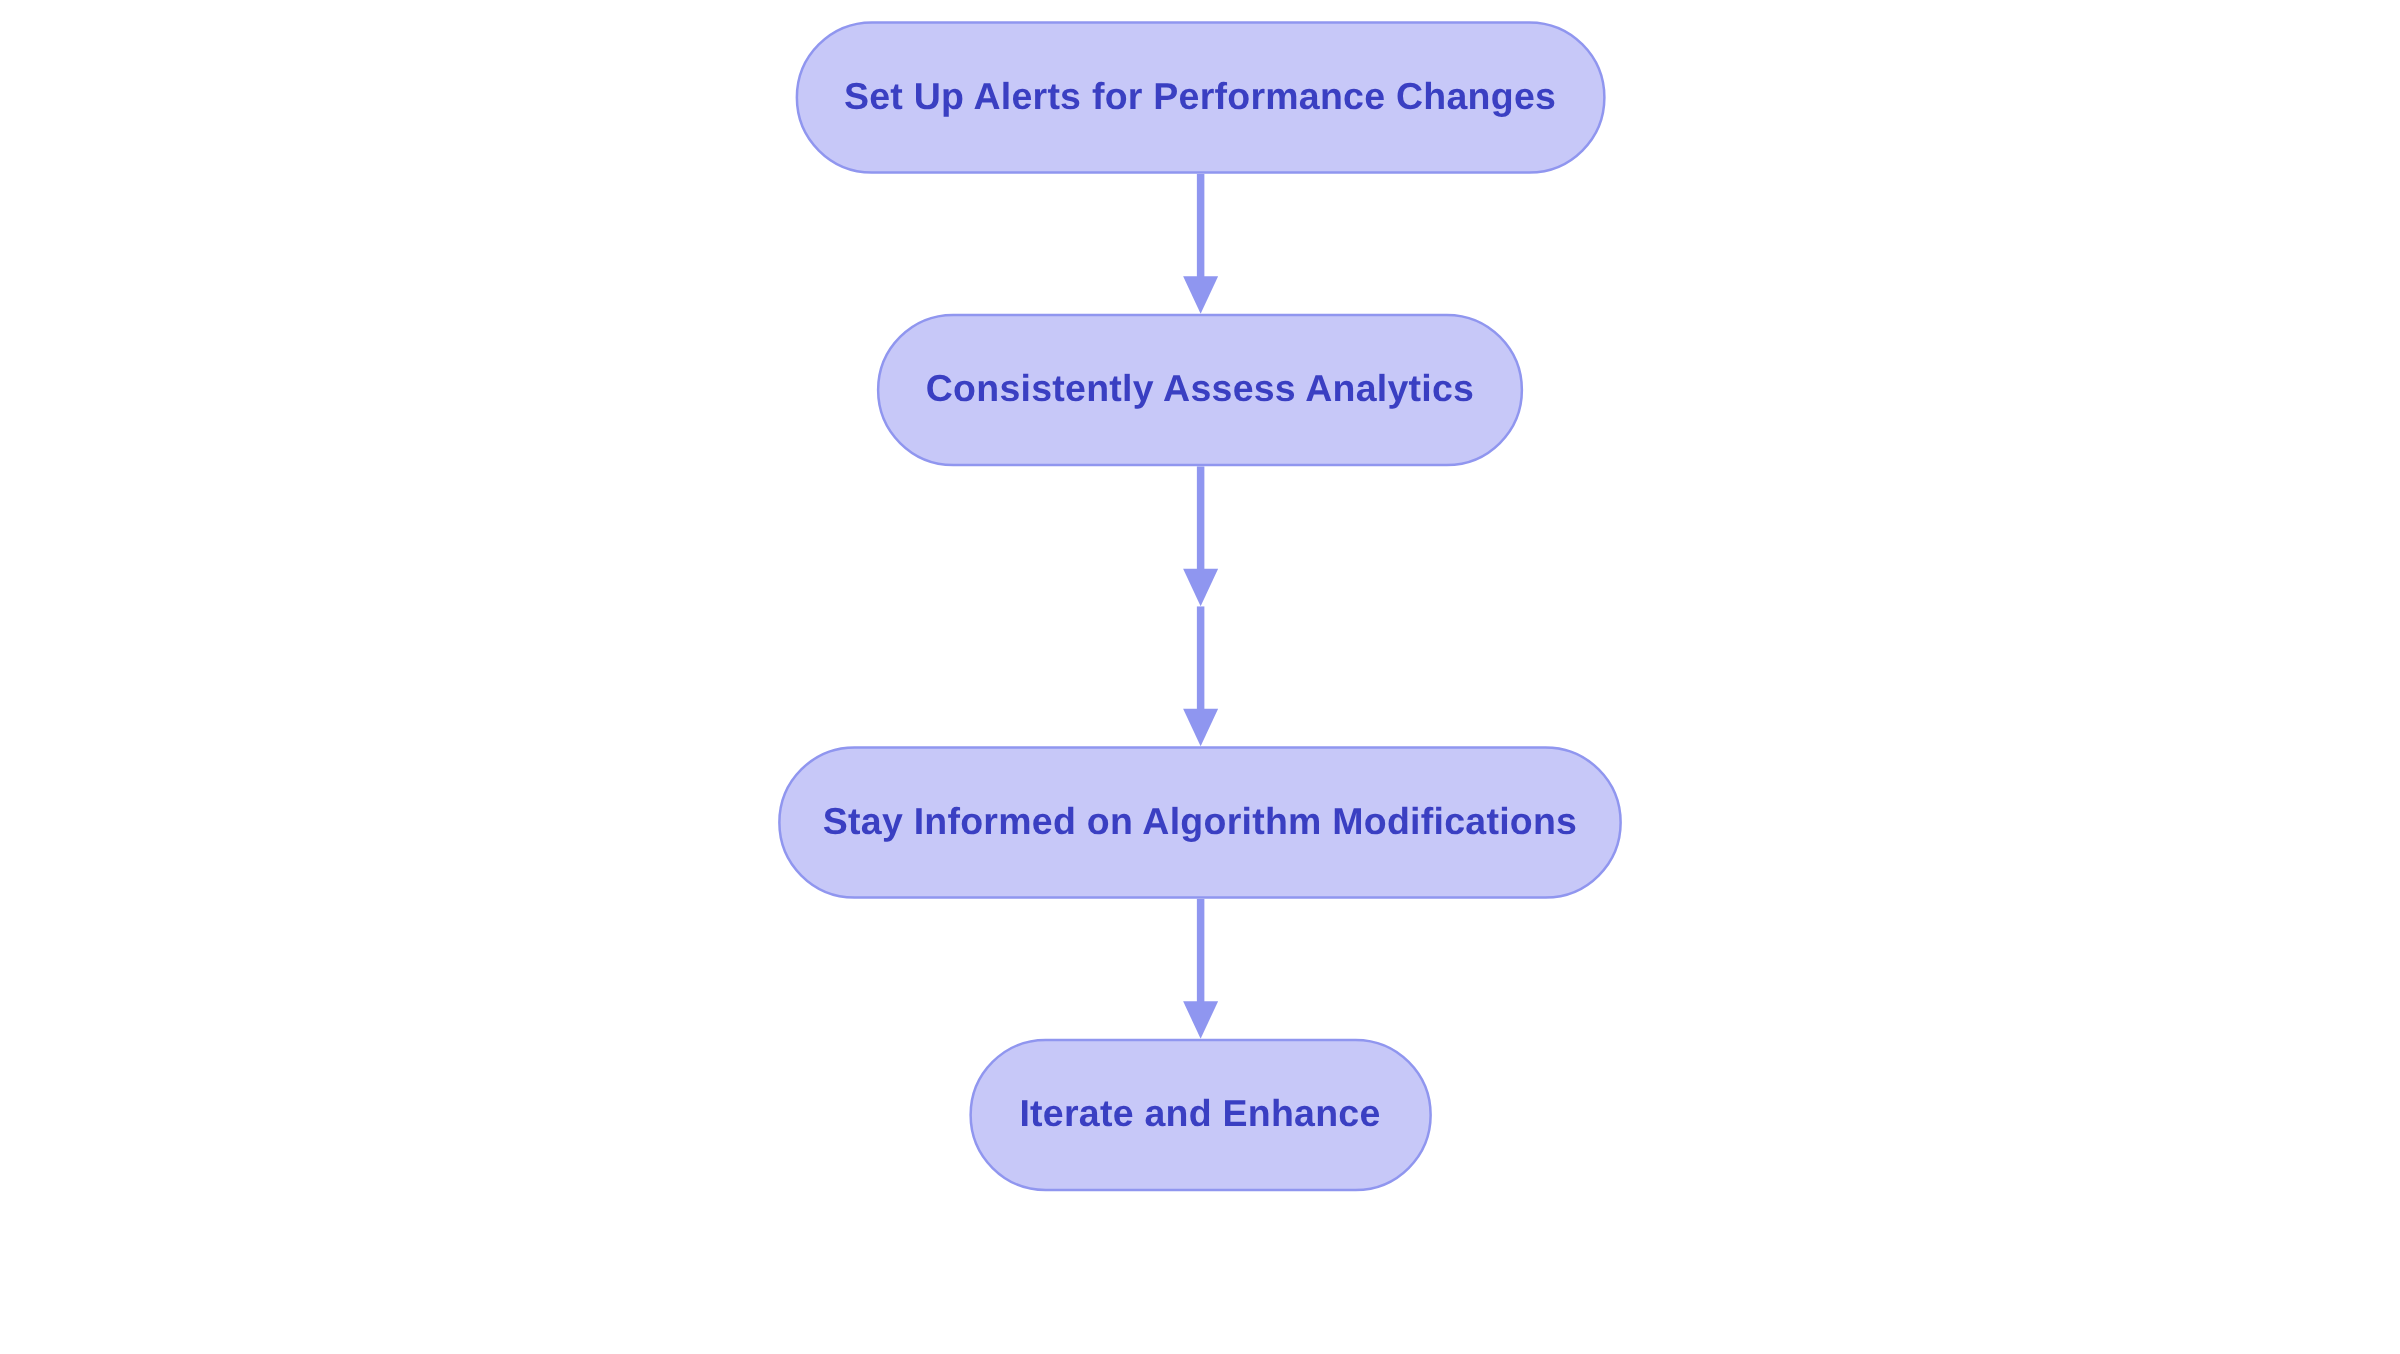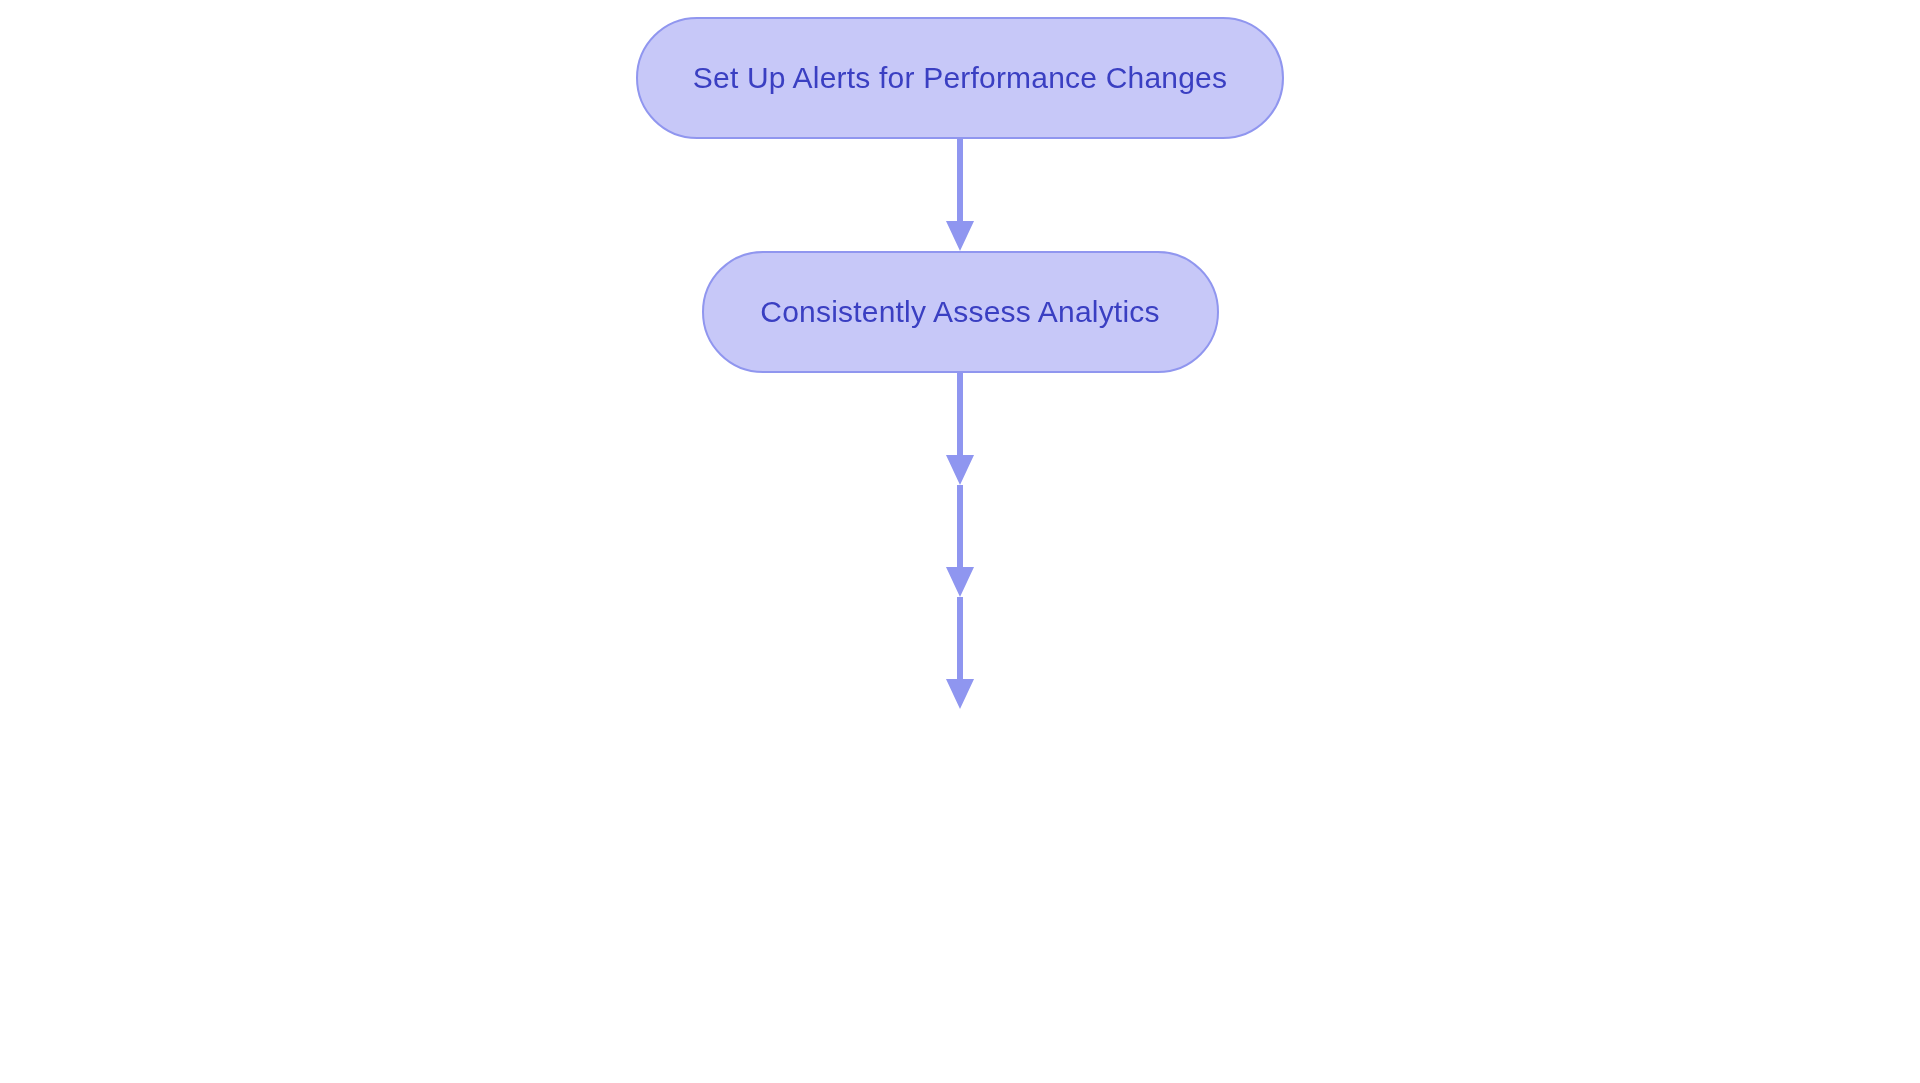--- a/index.html
+++ b/index.html
@@ -37,21 +37,21 @@
     background: var(--node-fill);
     border: 2px solid var(--node-border);
     display: flex;
     align-items: center;
     justify-content: center;
     flex: 0 0 auto;
   }
   .node .label {
     color: var(--node-text);
     font-size: 30px;
-    font-weight: 400;
+    font-weight: 700;
     letter-spacing: 0.2px;
     white-space: nowrap;
     text-align: center;
     padding: 0 30px;
   }
   .w1 { width: 648px; }
   .w2 { width: 517px; }
   .w3 { width: 589px; }
   .w4 { width: 675px; }
   .w5 { width: 370px; }
@@ -86,21 +86,27 @@
       <line x1="18" y1="0" x2="18" y2="88" stroke="currentColor" stroke-width="6"></line>
       <polygon points="4,82 32,82 18,112" fill="currentColor"></polygon>
     </svg>
 
 
     <svg class="connector" viewBox="0 0 36 112" xmlns="http://www.w3.org/2000/svg" aria-hidden="true">
       <line x1="18" y1="0" x2="18" y2="88" stroke="currentColor" stroke-width="6"></line>
       <polygon points="4,82 32,82 18,112" fill="currentColor"></polygon>
     </svg>
 
+    <div class="node w4">
+      <span class="label">Stay Informed on Algorithm Modifications</span>
+    </div>
 
     <svg class="connector" viewBox="0 0 36 112" xmlns="http://www.w3.org/2000/svg" aria-hidden="true">
       <line x1="18" y1="0" x2="18" y2="88" stroke="currentColor" stroke-width="6"></line>
       <polygon points="4,82 32,82 18,112" fill="currentColor"></polygon>
     </svg>
 
+    <div class="node w5">
+      <span class="label">Iterate and Enhance</span>
+    </div>
 
   </div>
 </div>
 
 </body></html>

